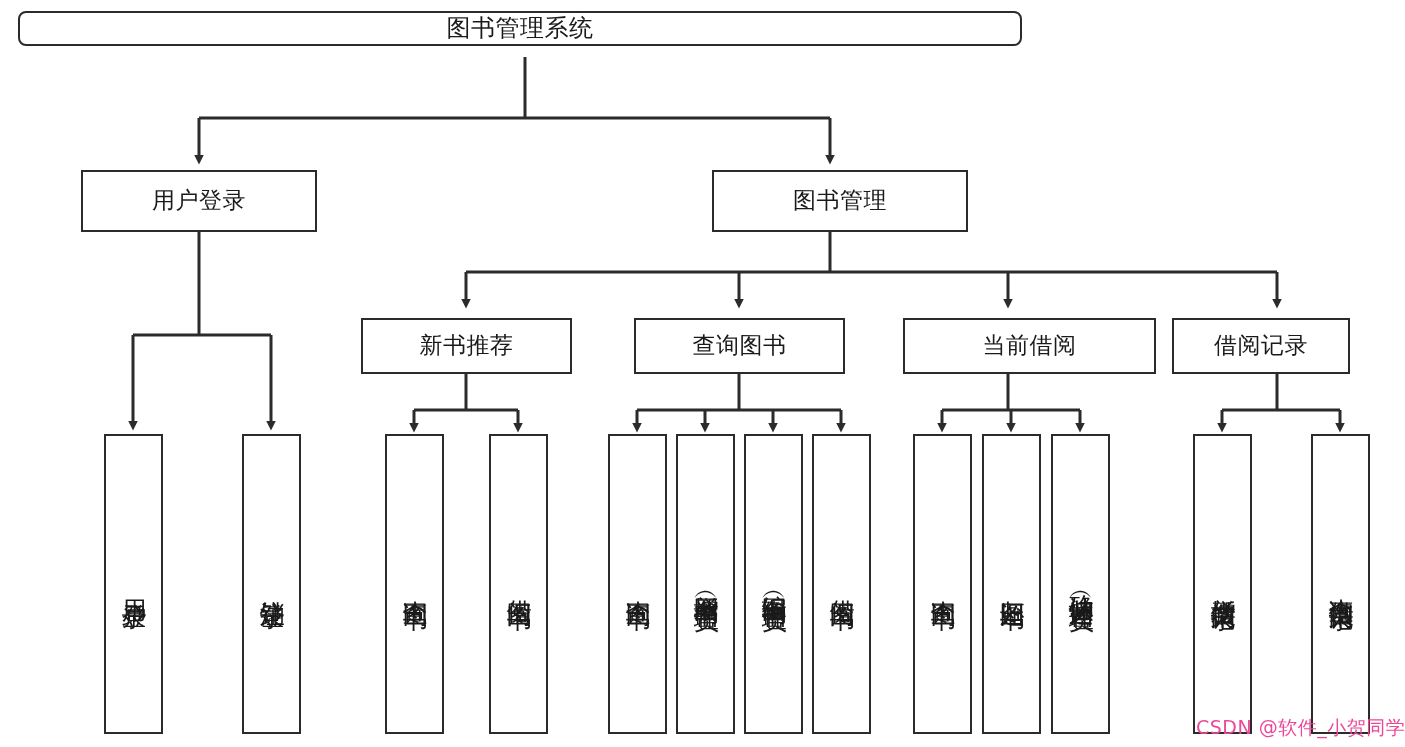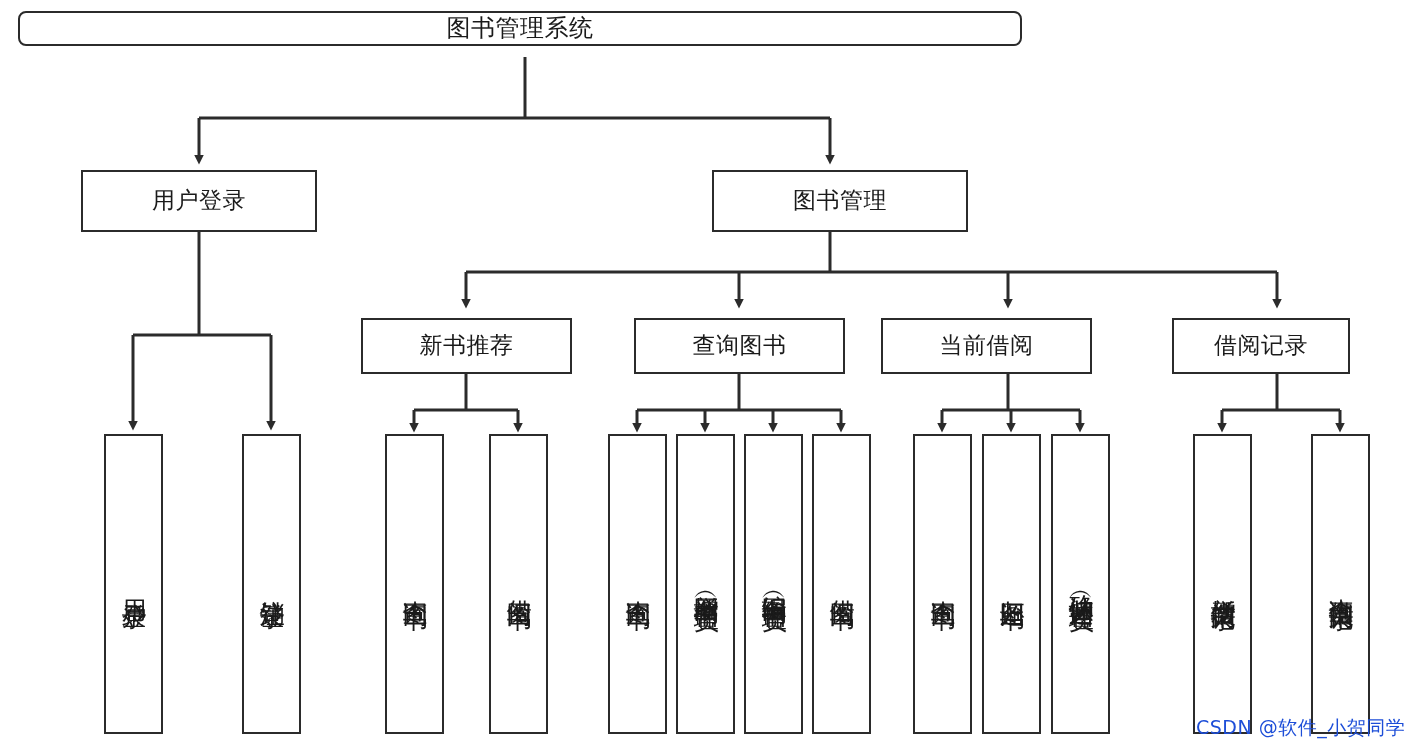--- a/index.html
+++ b/index.html
@@ -50,21 +50,21 @@
   .node-box.vertical .node-label {
     writing-mode: vertical-rl;
     text-orientation: upright;
     font-size: 25px;
     line-height: 1.05;
     letter-spacing: 2px;
     white-space: normal;
   }
   .watermark {
     position: absolute;
-    color: #1d4ed8;
+    color: #ec4899;
     font-size: 19px;
     white-space: nowrap;
     pointer-events: none;
     letter-spacing: 0.5px;
   }
 </style>
 </head>
 <body>
 
 <div id="diagram-root">
@@ -129,21 +129,21 @@
   <div class="node-box horizontal" style="left:712px; top:170px; width:256px; height:62px;">
     <span class="node-label">图书管理</span>
   </div>
 
   <div class="node-box horizontal" style="left:361px; top:318px; width:211px; height:56px;align-items:center;">
     <span class="node-label">新书推荐</span>
   </div>
   <div class="node-box horizontal" style="left:634px; top:318px; width:211px; height:56px;">
     <span class="node-label">查询图书</span>
   </div>
-  <div class="node-box horizontal" style="left:881px; top:318px; width:211px; height:56px;">
+  <div class="node-box horizontal" style="left:903px; top:318px; width:253px; height:56px;">
     <span class="node-label">当前借阅</span>
   </div>
   <div class="node-box horizontal" style="left:1172px; top:318px; width:178px; height:56px;">
     <span class="node-label">借阅记录</span>
   </div>
 
   <div class="node-box vertical" style="left:104px; top:434px; width:59px; height:300px;">
     <span class="node-label">用户登录</span>
   </div>
   <div class="node-box vertical" style="left:242px; top:434px; width:59px; height:300px;">

